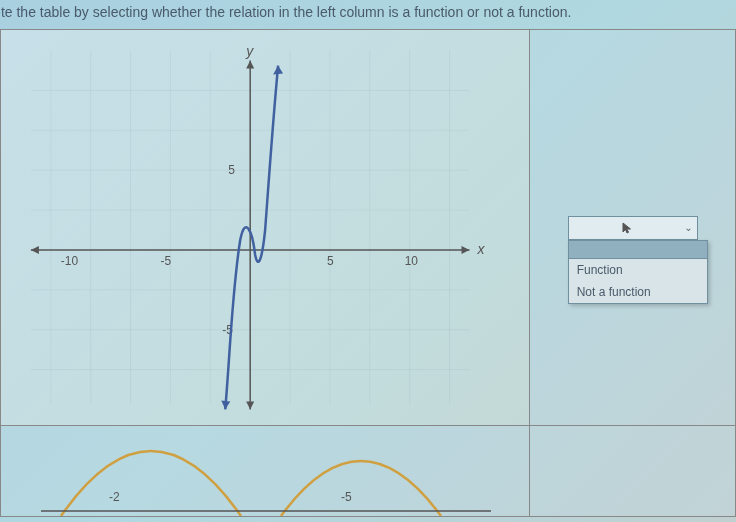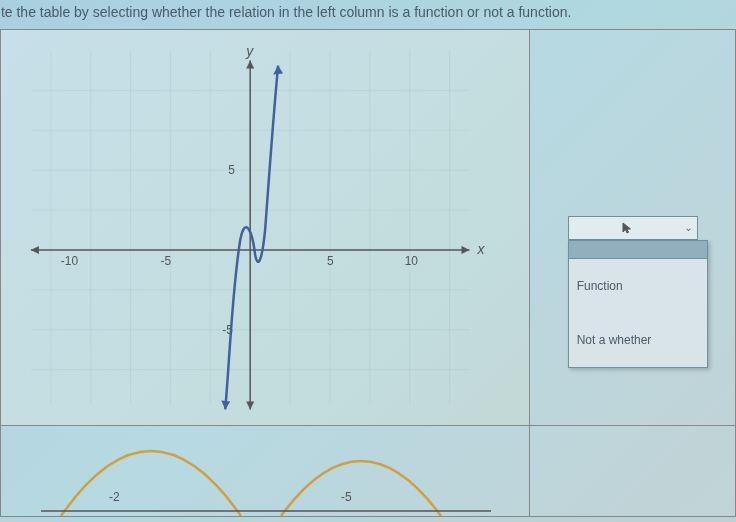--- a/index.html
+++ b/index.html
@@ -77,21 +77,21 @@
       border: 1px solid #7090a0;
       background: #d8e4e8;
       box-shadow: 2px 2px 4px rgba(0,0,0,0.2);
     }
     .dropdown-header-opt {
       height: 18px;
       background: #90b0c0;
       border-bottom: 1px solid #7090a0;
     }
     .dropdown-option {
-      padding: 20px 8px;
+      padding: 4px 8px;
       font-size: 12px;
       color: #4a5a6a;
       cursor: pointer;
     }
     .cursor-icon { fill: #555; }
     .chevron { font-size: 10px; color: #666; }
     
     .second-row {
       display: flex;
     }
@@ -162,21 +162,21 @@
         <div class="dropdown-select">
           <span></span>
           <svg width="14" height="14" viewBox="0 0 14 14">
             <path class="cursor-icon" d="M2 2 L2 11 L4.5 8.5 L6 12 L7.5 11.3 L6 8 L9.5 8 Z" fill="none" stroke="#555" stroke-width="1"></path>
           </svg>
           <span class="chevron">⌄</span>
         </div>
         <div class="dropdown-options">
           <div class="dropdown-header-opt"></div>
           <div class="dropdown-option">Function</div>
-          <div class="dropdown-option">Not a whether</div>
+          <div class="dropdown-option">Not a function</div>
         </div>
       </div>
     </div>
   </div>
   <div class="second-row">
     <div class="second-graph-cell">
       <svg width="530" height="90" viewBox="0 0 530 90">
         <path class="parabola" d="M 60 90 Q 150 -40, 240 90"></path>
         <path class="parabola" d="M 280 90 Q 360 -20, 440 90"></path>
         <line class="axis-line" x1="40" y1="85" x2="490" y2="85" stroke-width="1"></line>

